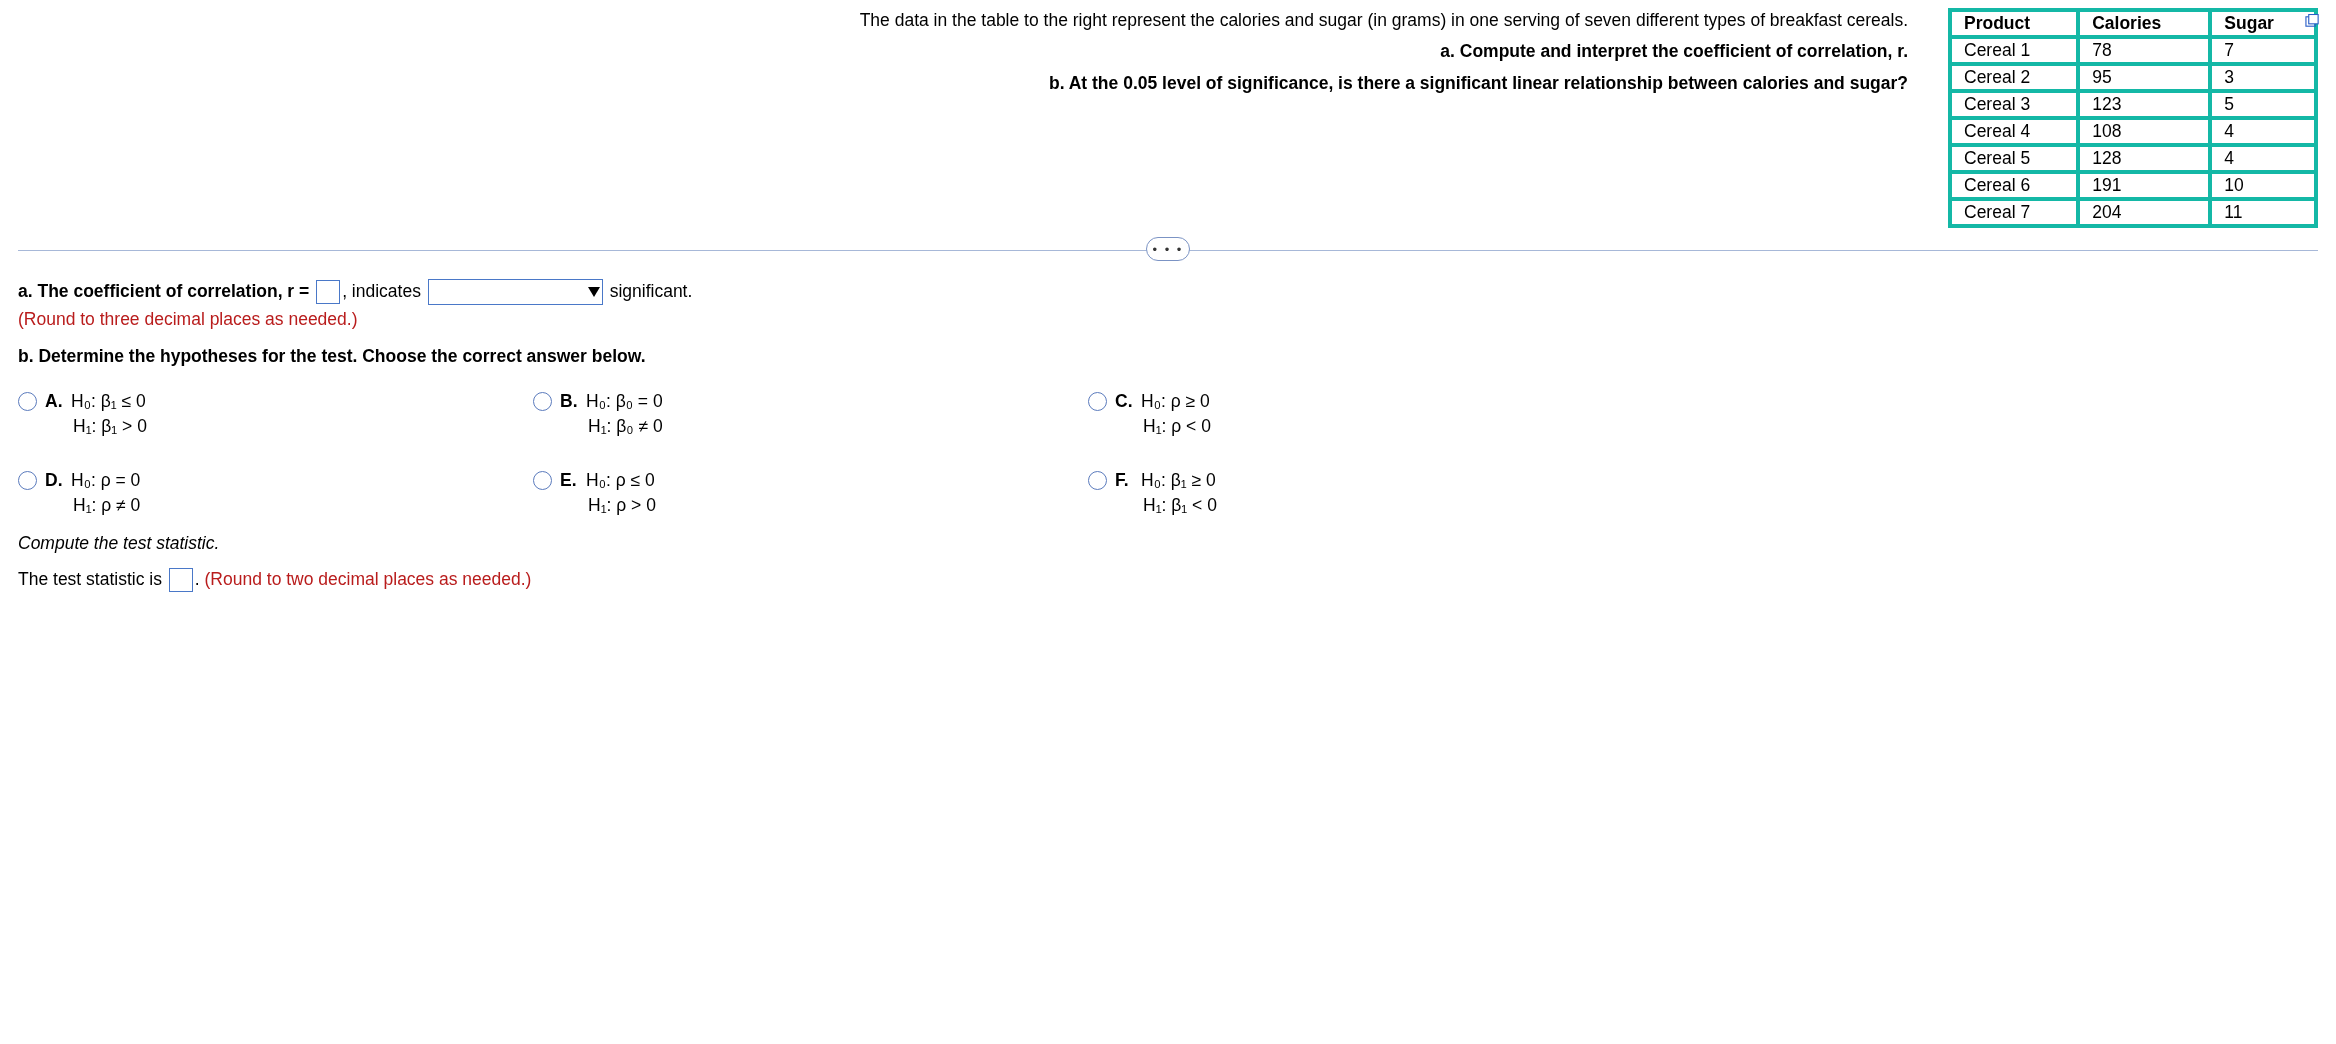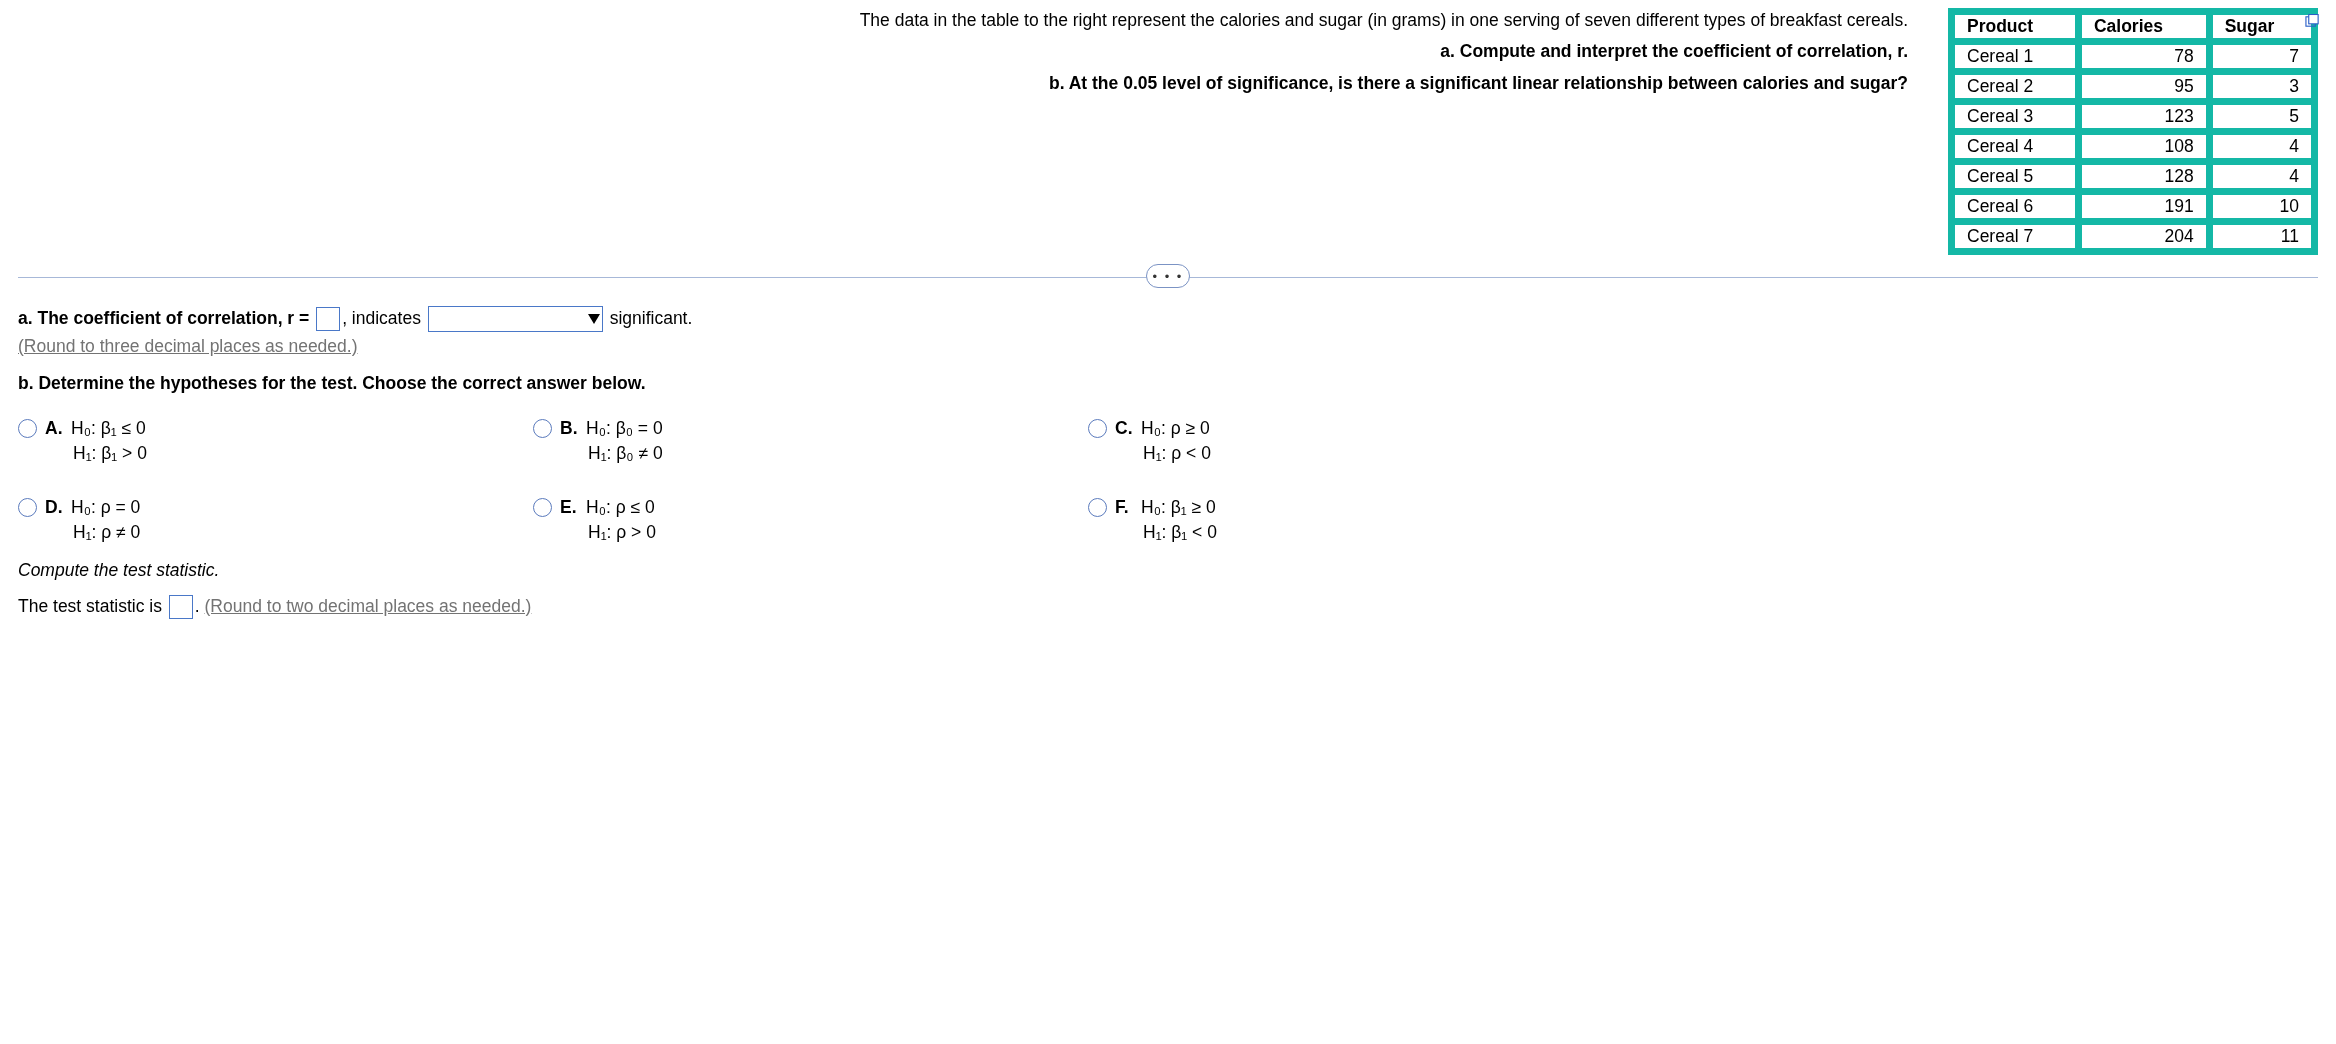--- a/index.html
+++ b/index.html
@@ -24,27 +24,27 @@
   .data-area {
     flex: 0 0 370px;
     position: relative;
   }
   table.data {
     border-collapse: collapse;
     width: 100%;
     font-size: 17.5px;
   }
   table.data th, table.data td {
-    border: 7px solid #14b8a6;
+    border: 4px solid #14b8a6;
     padding: 1px 12px;
     text-align: left;
     white-space: nowrap;
   }
   table.data th { font-weight: bold; text-align: left; }
-  table.data td.num { text-align: right; }
+  table.data td.num { text-align: left; }
   table.data th.center { }
   .popup-icon {
     position: absolute;
     right: -2px;
     top: 6px;
     width: 15px;
     height: 13px;
     cursor: pointer;
   }
   .popup-icon svg { display:block; }
@@ -94,21 +94,21 @@
     margin: 0 2px;
     padding: 0 2px 0 6px;
     background:#fff;
   }
   .dropdown .tri {
     width: 0; height: 0;
     border-left: 6px solid transparent;
     border-right: 6px solid transparent;
     border-top: 10px solid #000;
   }
-  .note { color: #737373; text-decoration: underline; }
+  .note { color: #b91c1c; }
   .section { margin: 16px 0; }
   .choices {
     display: grid;
     grid-template-columns: 515px 555px 1fr;
     row-gap: 22px;
     margin-top: 14px;
   }
   .choice {
     display: flex;
     align-items: flex-start;

